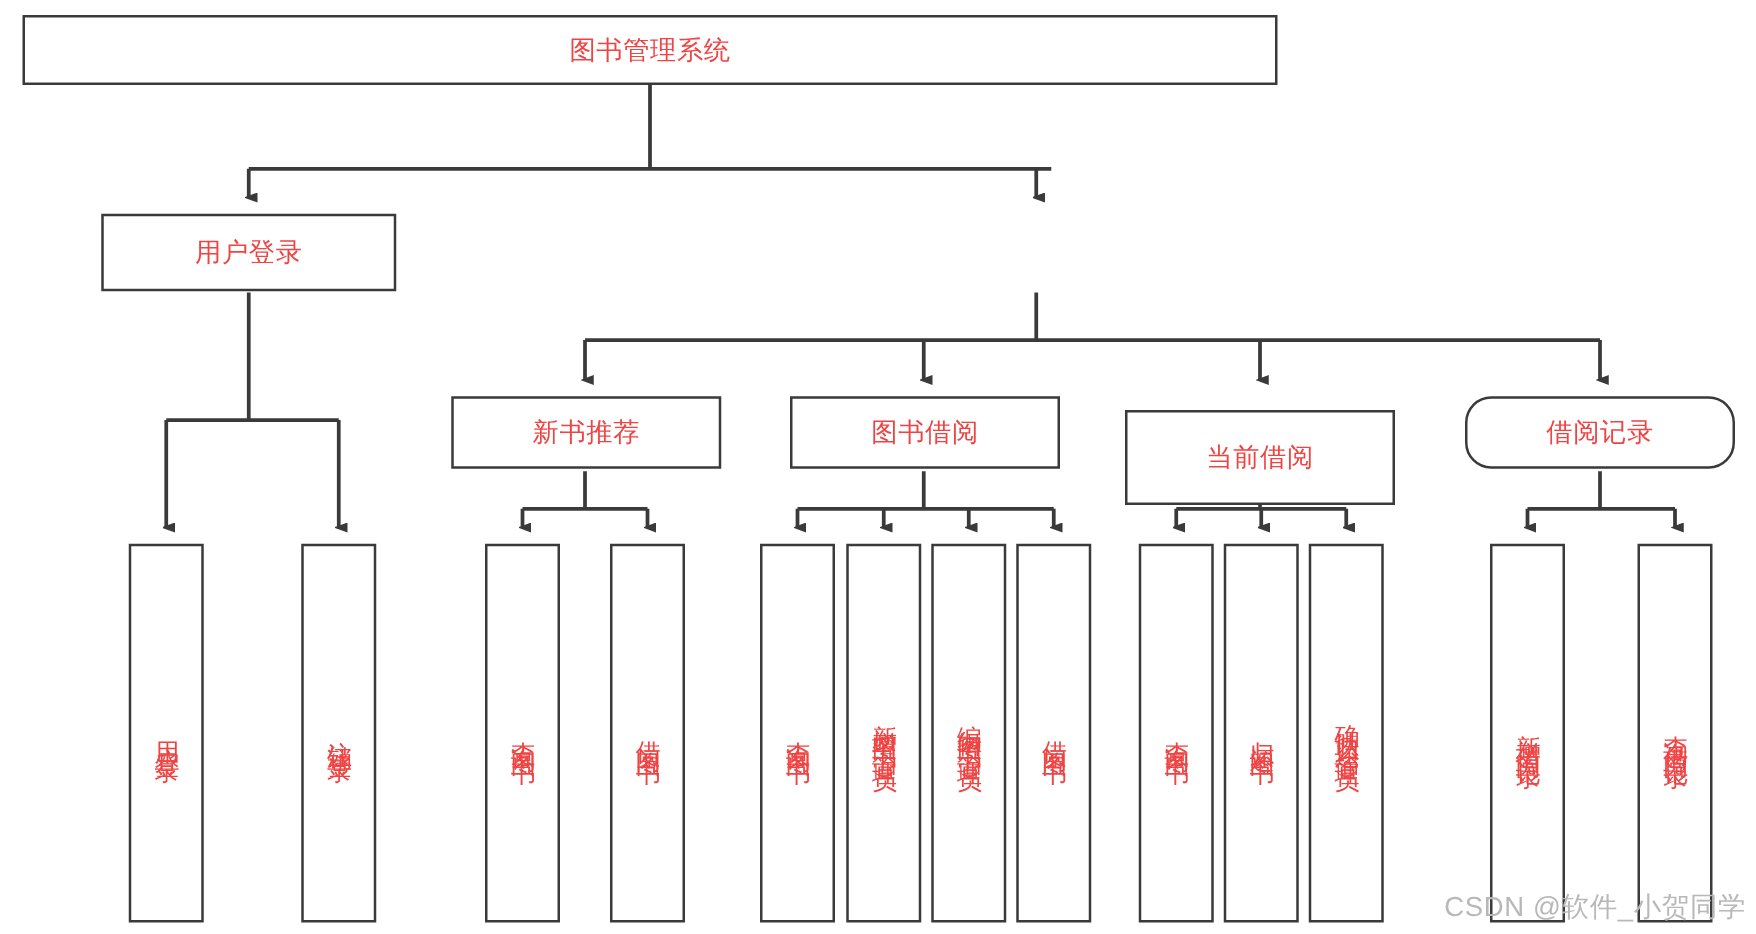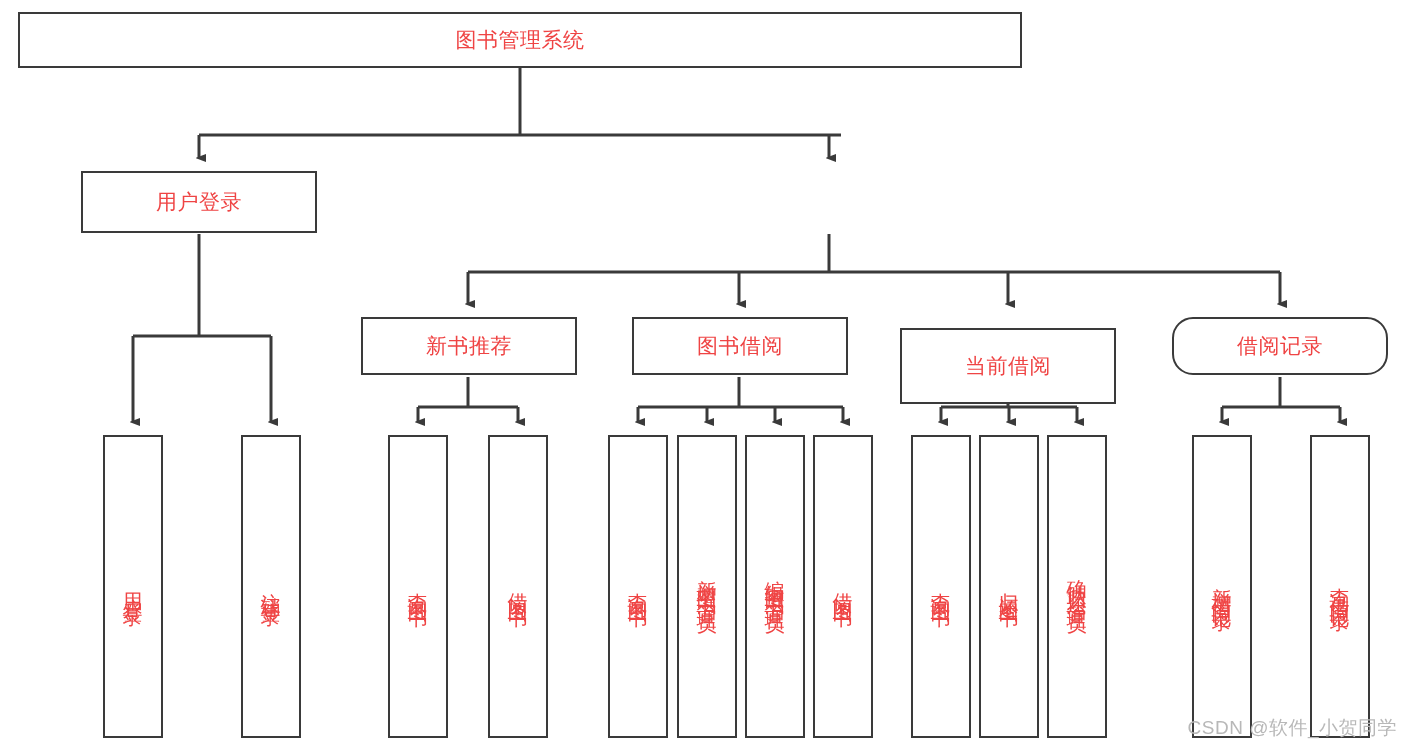--- a/index.html
+++ b/index.html
@@ -47,21 +47,21 @@
     text-orientation: upright;
     letter-spacing: 5px;
     line-height: 1;
     white-space: nowrap;
     text-align: center;
   }
   .watermark {
     position: absolute;
     right: 8px;
     bottom: 6px;
-    font-size: 19px;
+    font-size: 22px;
     color: #b8b8b8;
     white-space: nowrap;
     letter-spacing: 0.5px;
   }
 </style>
 </head>
 <body>
 
 <div id="canvas">
 

